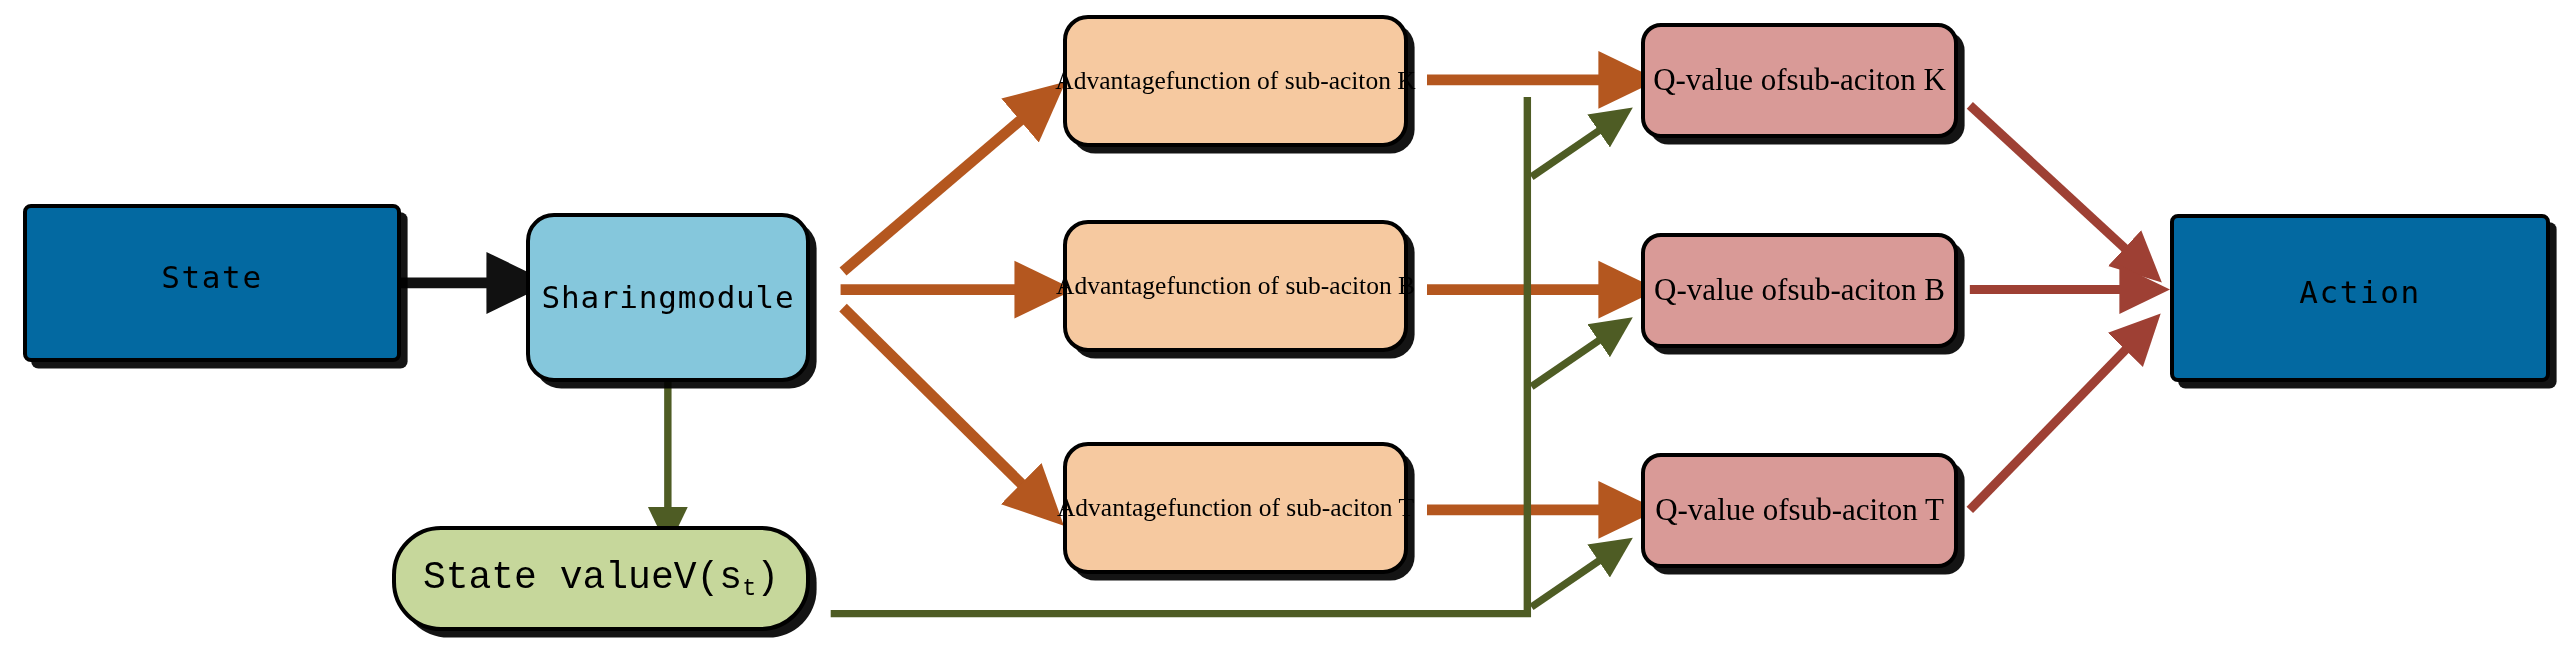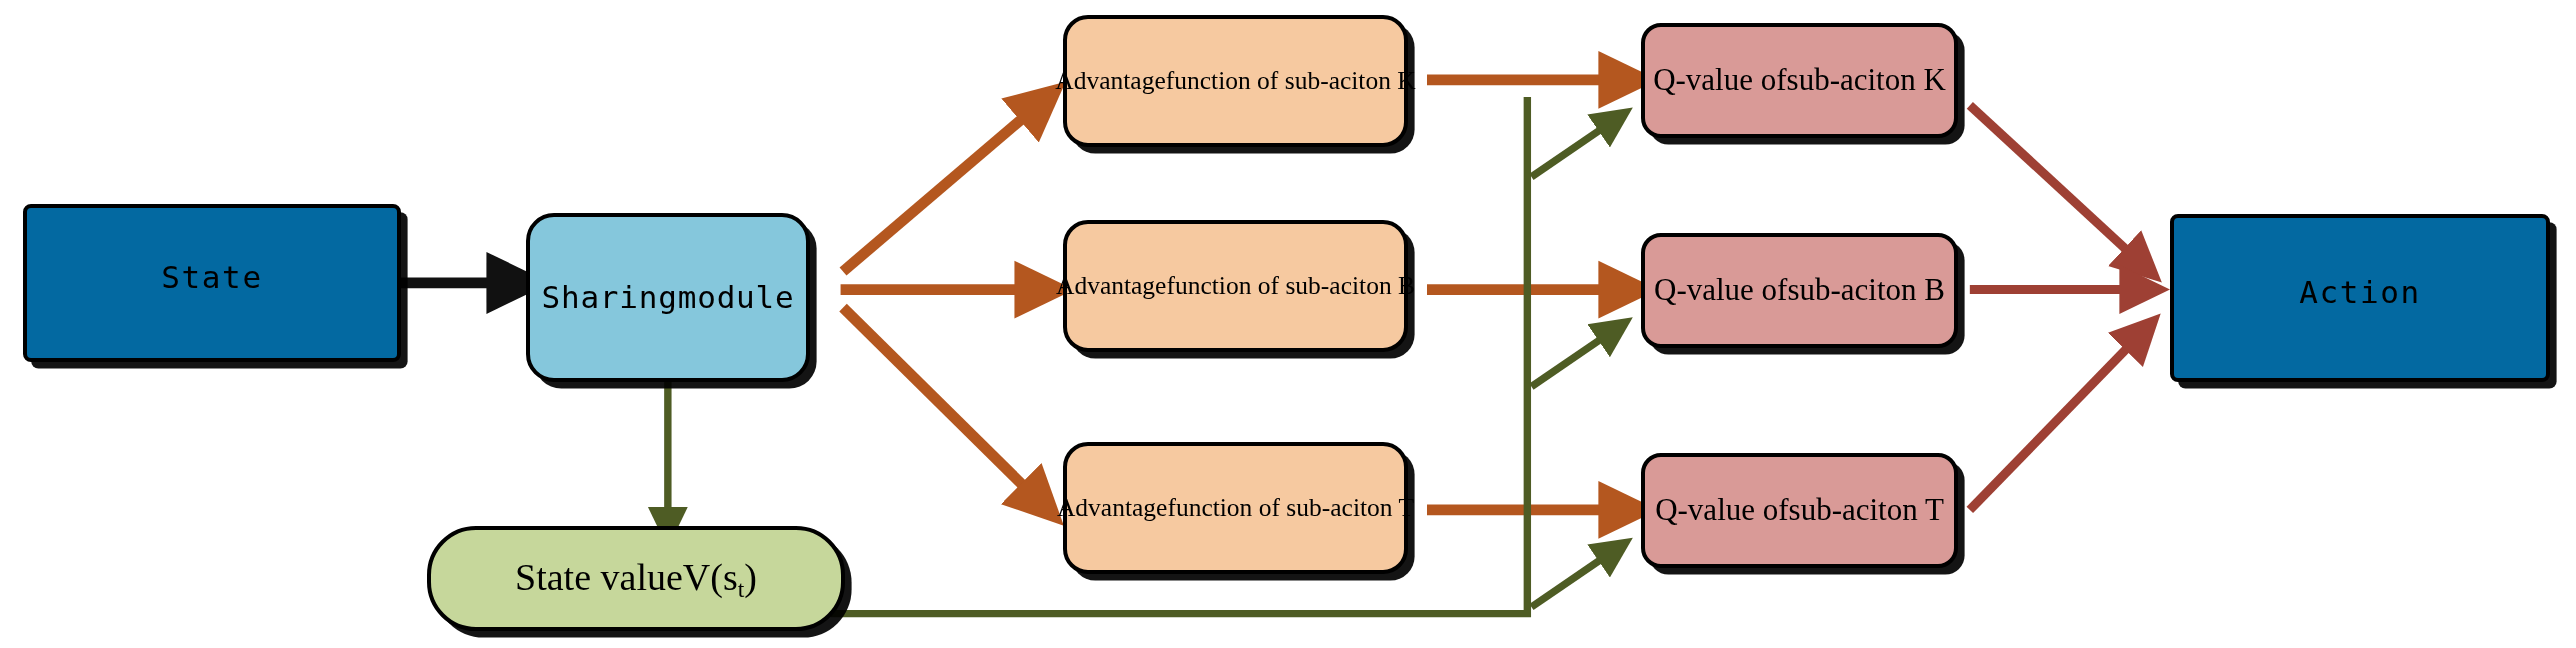--- a/index.html
+++ b/index.html
@@ -154,21 +154,21 @@
 
   <div class="node rect" style="left:23px; top:204px; width:378px; height:158px;">
     <span class="line title">State</span>
   </div>
 
   <div class="node sharing" style="left:526px; top:213px; width:284px; height:169px;">
     <span class="line">Sharing</span>
     <span class="line">module</span>
   </div>
 
-  <div class="node statevalue" style="left:427px; top:526px; width:418px; height:105px;">
+  <div class="node statevalue" style="left:392px; top:526px; width:418px; height:105px;font-family:Liberation Mono, monospace;">
     <span class="line">State valueV(s<sub>t</sub>)</span>
   </div>
 
   <div class="node advantage" style="left:1063px; top:15px; width:345px; height:132px;">
     <span class="line">Advantage</span>
     <span class="line">function of sub-</span>
     <span class="line">aciton K</span>
   </div>
 
   <div class="node advantage" style="left:1063px; top:220px; width:345px; height:132px;">

